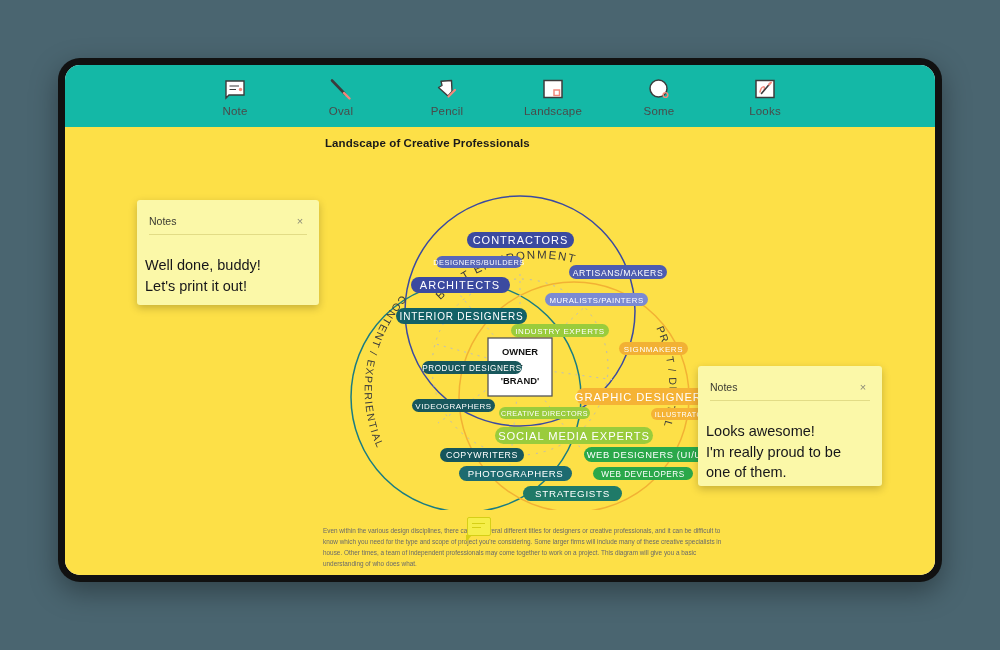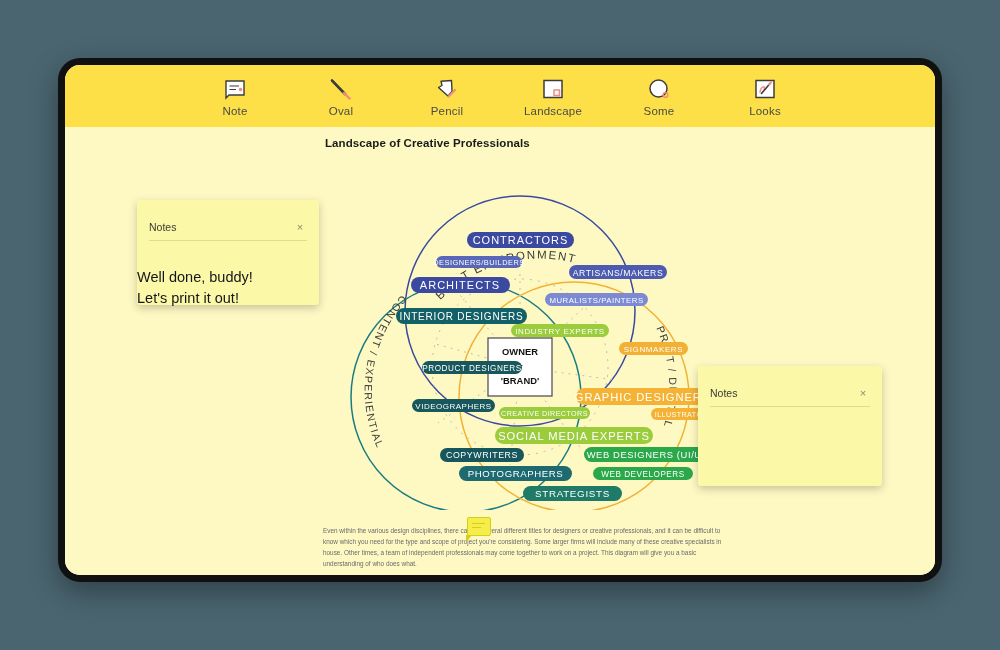--- a/index.html
+++ b/index.html
@@ -17,32 +17,32 @@
     box-shadow:0 10px 28px rgba(0,0,0,.35);
   }
   .screen{
     position:absolute;left:7px;top:7px;width:870px;height:510px;
     background:#fff;border-radius:15px;overflow:hidden;
   }
 
   
   .toolbar{
     position:absolute;left:0;top:0;width:870px;height:62px;
-    background:#fde047;border-bottom:1px solid #dcdcdc;
+    background:#14b8a6;border-bottom:1px solid #dcdcdc;
     display:flex;align-items:center;justify-content:center;gap:48px;
   }
   .tool{
     display:flex;flex-direction:column;align-items:center;gap:3px;
     width:58px;cursor:pointer;
   }
   .tool .glyph{height:26px;display:flex;align-items:flex-end;justify-content:center;}
   .tool .tlabel{font-size:11.5px;color:#4a4a4a;letter-spacing:.2px;}
 
   
-  .page{position:absolute;left:0;top:62px;width:870px;height:448px;background:#fef9c3;}
+  .page{position:absolute;left:0;top:62px;width:870px;height:448px;background:#fde047;}
   .doc-title{
     position:absolute;left:260px;top:10px;
     font-size:11.5px;font-weight:bold;color:#1a1a1a;letter-spacing:.1px;
   }
   .caption{
     position:absolute;left:258px;top:398px;width:400px;
     font-size:6.4px;line-height:1.72;color:#6a6a6a;text-align:left;
   }
 
   
@@ -63,30 +63,30 @@
   .marker i.l1{top:5px;width:13px;}
   .marker i.l2{top:9px;width:9px;}
 
   
   .note{
     position:absolute;background:#fbf8a8;border-radius:3px;
     box-shadow:0 3px 9px rgba(0,0,0,.22);
   }
   .note-head{
     position:relative;height:26px;border-bottom:1px solid #e2dc86;
-    margin:14px 12px;display:flex;align-items:center;
+    margin:8px 12px;display:flex;align-items:center;
   }
   .note-head .ntitle{font-size:10.5px;color:#3a3a32;}
   .note-close{
     position:absolute;right:0;top:50%;transform:translateY(-50%);
     font-size:11px;color:#8c8c78;cursor:pointer;line-height:1;
     width:14px;text-align:center;
   }
   .note-body{
-    padding:12px 12px 12px 0;font-size:14.5px;line-height:1.42;
+    padding:12px 12px 12px 8px;font-size:14.5px;line-height:1.42;
     color:#16161a;white-space:pre-line;
   }
 </style>
 </head>
 <body>
 
 <div class="stage">
 
   <div class="device">
     <div class="screen">
@@ -307,15 +307,18 @@
     </div>
     <div class="note-body">Well done, buddy!
 Let's print it out!</div>
   </div>
 
   <div class="note" style="left:698px;top:366px;width:184px;height:120px;">
     <div class="note-head">
       <span class="ntitle">Notes</span>
       <span class="note-close">×</span>
     </div>
+    <div class="note-body">Looks awesome!
+I'm really proud to be
+one of them.</div>
   </div>
 
 </div>
 
 </body></html>

